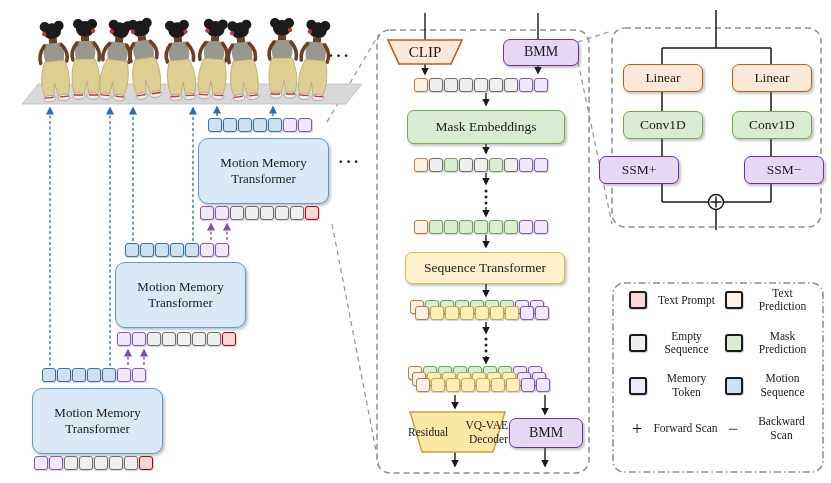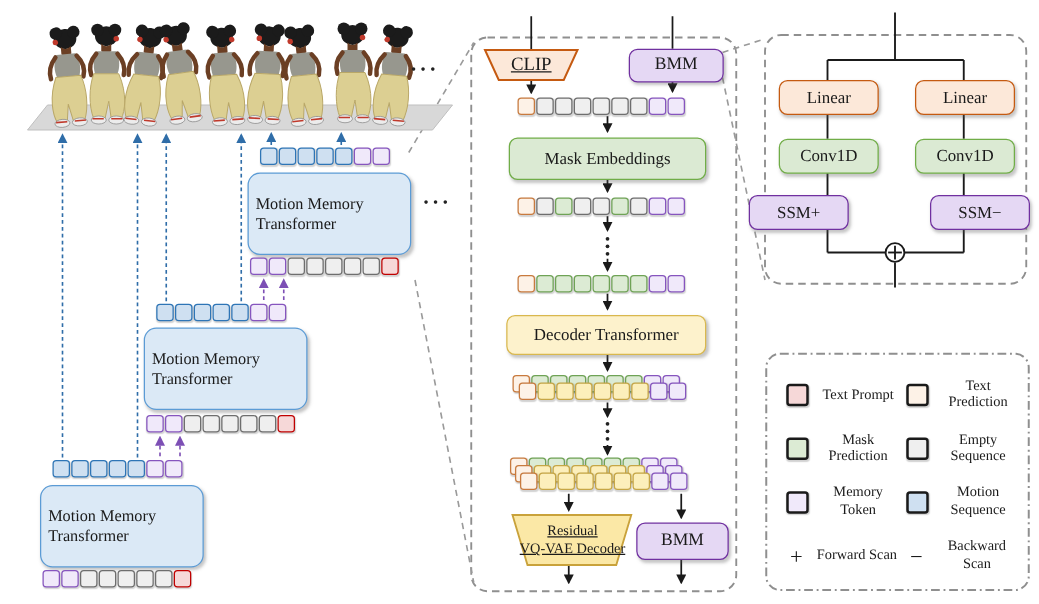--- a/index.html
+++ b/index.html
@@ -1,49 +1,49 @@
 <!DOCTYPE html>
 <html style="--panel-border: #8f8f8f; --block-blue-fill: #dbe9f6; --block-blue-stroke: #5b9bd5; --box-orange-fill: #fce8d9; --box-orange-stroke: #c55a11; --box-purple-fill: #e5d8f4; --box-purple-stroke: #7030a0; --box-green-fill: #dbead3; --box-green-stroke: #70ad47; --box-yellow-fill: #fdf2cc; --box-yellow-stroke: #d9b84e; --motion-blue-fill: #cfe0f1; --motion-blue-stroke: #2e75b6; --memory-purple-fill: #f0e9fa; --memory-purple-stroke: #8655be; --empty-gray-fill: #efefef; --empty-gray-stroke: #6e6e6e; --prompt-red-fill: #f6d8d8; --prompt-red-stroke: #c00000; --embed-orange-fill: #fdf2e7; --embed-orange-stroke: #c87a3e; --mask-green-fill: #dcebd4; --mask-green-stroke: #6fa356; --residual-yellow-fill: #fcefbb; --residual-yellow-stroke: #c6a646; --motion-arrow: #2f6da8; --memory-arrow: #7d4fb5; --black-arrow: #1a1a1a;"><head>
 <meta charset="utf-8">
 <style>
   html,body{margin:0;padding:0;background:#fff;}
   #fig{position:relative;width:831px;height:483px;background:#fff;overflow:hidden;
        font-family:"Liberation Serif",serif;color:#1a1a1a;}
   #underlay{position:absolute;left:0;top:0;width:831px;height:483px;}
   .box{position:absolute;display:flex;align-items:center;justify-content:center;
-       border:1.5px solid;border-radius:7px;
+       text-align:center;border:1.5px solid;border-radius:7px;
        box-shadow:1.5px 2px 2.5px rgba(90,90,90,.35);line-height:1.2;}
   .blue-block{background:var(--block-blue-fill);border-color:var(--block-blue-stroke);
        border-radius:10px;font-size:13px;}
   .green-box{background:var(--box-green-fill);border-color:var(--box-green-stroke);font-size:13.5px;}
   .yellow-box{background:var(--box-yellow-fill);border-color:var(--box-yellow-stroke);font-size:13.5px;}
   .purple-box{background:var(--box-purple-fill);border-color:var(--box-purple-stroke);font-size:14px;}
   .orange-box{background:var(--box-orange-fill);border-color:var(--box-orange-stroke);font-size:13.5px;}
   .plain-label{position:absolute;display:flex;align-items:center;justify-content:center;
-       text-align:right;background:transparent;border:none;text-decoration:underline;}
+       text-align:right;background:transparent;border:none;}
   .tokrow{position:absolute;display:flex;gap:1px;}
   .tok{width:12px;height:12px;border:1.5px solid;border-radius:3px;flex:0 0 auto;
        box-shadow:0.5px 1px 1px rgba(0,0,0,.18);background:#fff;}
   .tok-blue{background:var(--motion-blue-fill);border-color:var(--motion-blue-stroke);}
   .tok-purple{background:var(--memory-purple-fill);border-color:var(--memory-purple-stroke);}
   .tok-gray{background:var(--empty-gray-fill);border-color:var(--empty-gray-stroke);}
   .tok-red{background:var(--prompt-red-fill);border-color:var(--prompt-red-stroke);}
   .tok-orange{background:var(--embed-orange-fill);border-color:var(--embed-orange-stroke);}
   .tok-green{background:var(--mask-green-fill);border-color:var(--mask-green-stroke);}
   .tok-yellow{background:var(--residual-yellow-fill);border-color:var(--residual-yellow-stroke);}
   .dots{position:absolute;font-weight:bold;font-size:17px;letter-spacing:2px;color:#222;}
-  #legend{position:absolute;left:613px;top:285px;width:210px;height:189px;
+  #legend{position:absolute;left:613px;top:269px;width:210px;height:189px;
        display:grid;grid-template-columns:1fr 1fr;grid-template-rows:1fr 1fr 1fr 1fr;
        box-sizing:border-box;padding:10px 8px 8px 10px;}
   .legend-item{display:flex;align-items:center;gap:7px;padding-left:6px;}
   .swatch{width:14px;height:14px;border:2px solid;border-radius:3px;flex:0 0 auto;
        box-shadow:0.5px 1px 1px rgba(0,0,0,.18);}
   .legend-sym{width:16px;flex:0 0 auto;text-align:center;font-size:18px;line-height:14px;}
   .legend-label{flex:1;text-align:center;font-size:11.5px;line-height:1.18;}
-  .two-line{display:flex;flex-direction:column;justify-content:center;}
+  .two-line{display:flex;justify-content:center;}
 </style>
 </head>
 <body>
 
 <div id="fig">
 
   <svg id="underlay" viewBox="0 0 831 483">
     <defs>
       <marker id="mBlack" viewBox="0 0 8 8" refX="6.5" refY="4" markerWidth="8" markerHeight="8" orient="auto" markerUnits="userSpaceOnUse">
         <path d="M0,0 L8,4 L0,8 Z" fill="#1a1a1a"></path>
@@ -269,21 +269,21 @@
       <span class="tok tok-green"></span>
       <span class="tok tok-green"></span>
       <span class="tok tok-green"></span>
       <span class="tok tok-green"></span>
       <span class="tok tok-green"></span>
       <span class="tok tok-green"></span>
       <span class="tok tok-purple"></span>
       <span class="tok tok-purple"></span>
     </div>
 
-  <div class="box yellow-box" style="left:405px;top:252px;width:158px;height:30px;">Decoder Transformer</div>
+  <div class="box yellow-box" style="left:405px;top:252px;width:158px;height:30px;">Sequence Transformer</div>
 
   <div class="tokrow" style="left:410px;top:300px;">
       <span class="tok tok-orange"></span>
       <span class="tok tok-green"></span>
       <span class="tok tok-green"></span>
       <span class="tok tok-green"></span>
       <span class="tok tok-green"></span>
       <span class="tok tok-green"></span>
       <span class="tok tok-green"></span>
       <span class="tok tok-purple"></span>
@@ -351,28 +351,28 @@
   <div id="legend">
     <div class="legend-item">
       <span class="swatch tok-red"></span>
       <span class="legend-label">Text Prompt</span>
     </div>
     <div class="legend-item">
       <span class="swatch tok-orange"></span>
       <span class="legend-label">Text Prediction</span>
     </div>
     <div class="legend-item">
+      <span class="swatch tok-gray"></span>
+      <span class="legend-label">Empty Sequence</span>
+    </div>
+    <div class="legend-item">
       <span class="swatch tok-green"></span>
       <span class="legend-label">Mask Prediction</span>
     </div>
     <div class="legend-item">
-      <span class="swatch tok-gray"></span>
-      <span class="legend-label">Empty Sequence</span>
-    </div>
-    <div class="legend-item">
       <span class="swatch tok-purple"></span>
       <span class="legend-label">Memory Token</span>
     </div>
     <div class="legend-item">
       <span class="swatch tok-blue"></span>
       <span class="legend-label">Motion Sequence</span>
     </div>
     <div class="legend-item">
       <span class="legend-sym">+</span>
       <span class="legend-label">Forward Scan</span>

